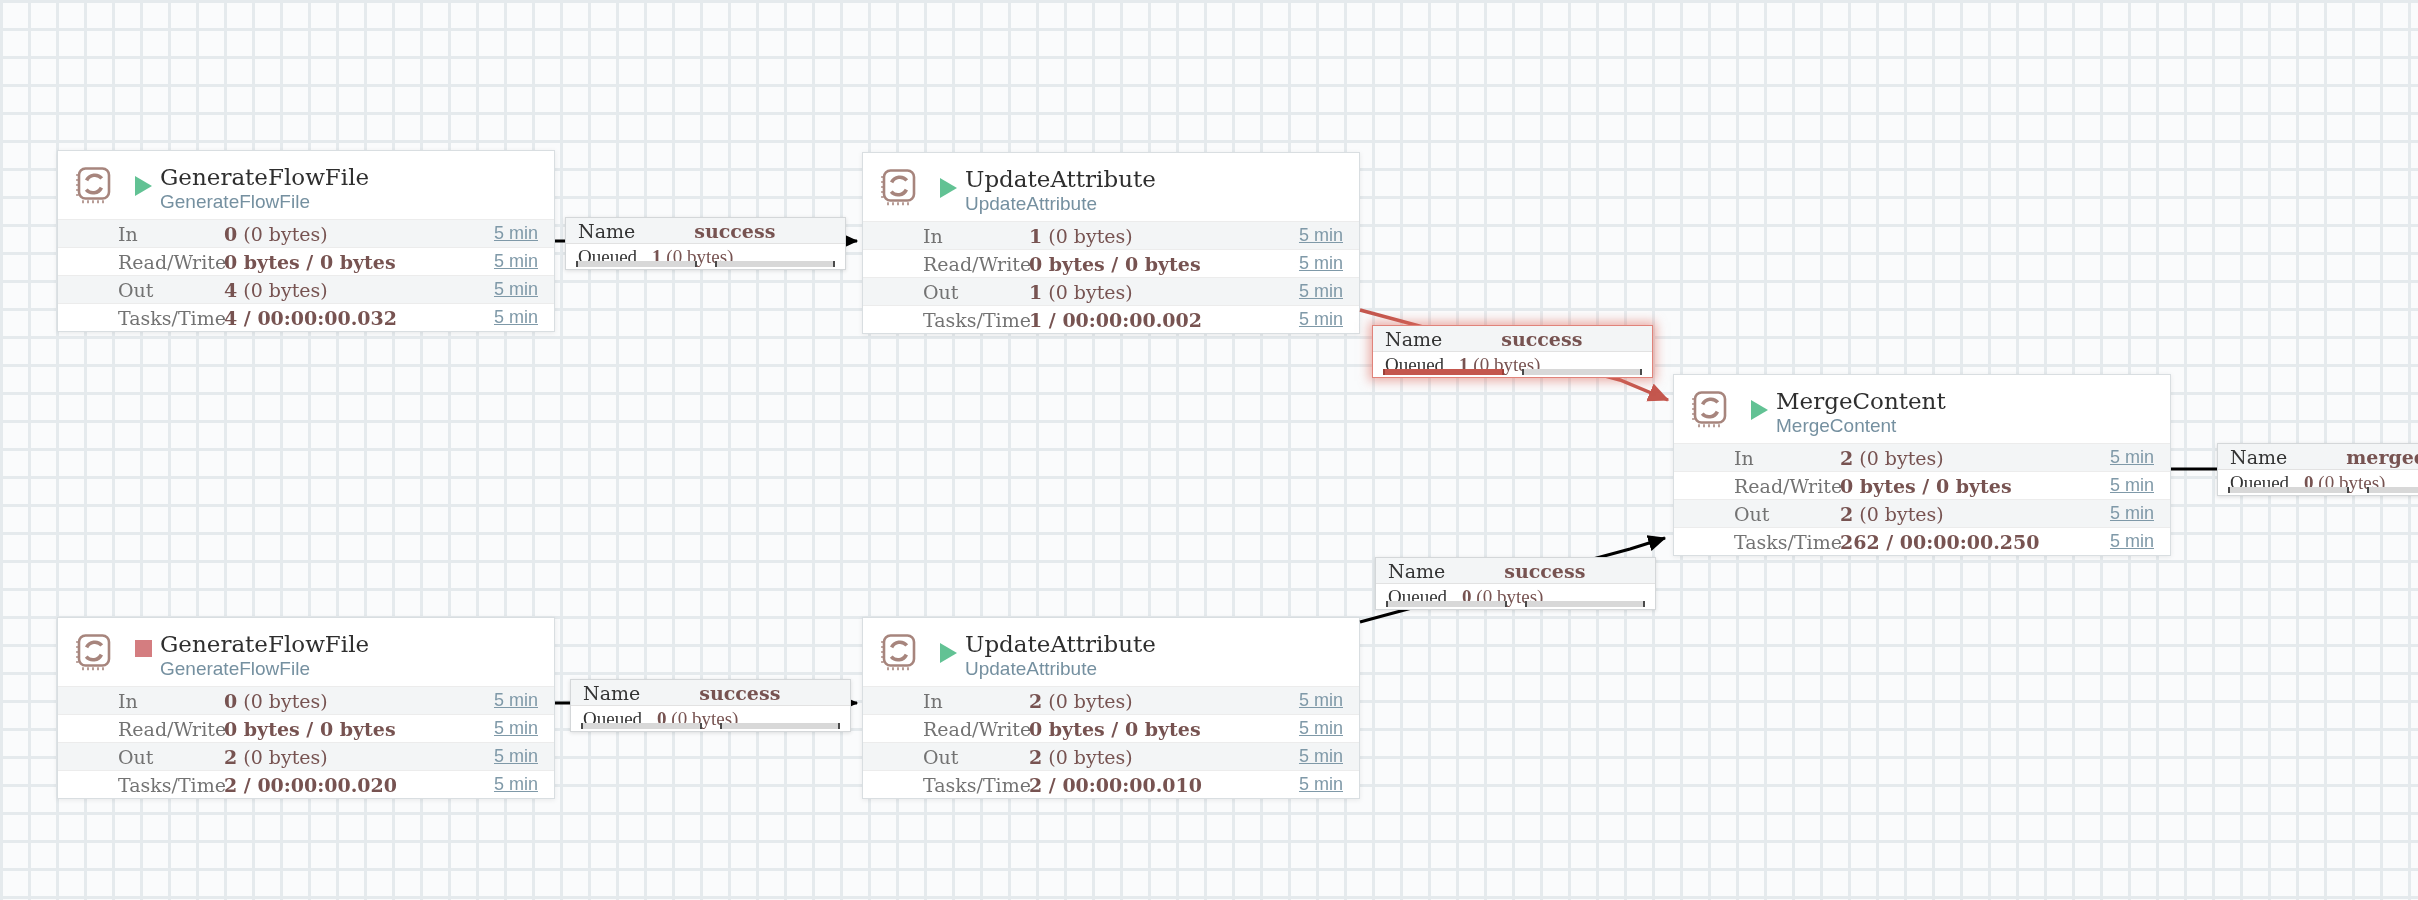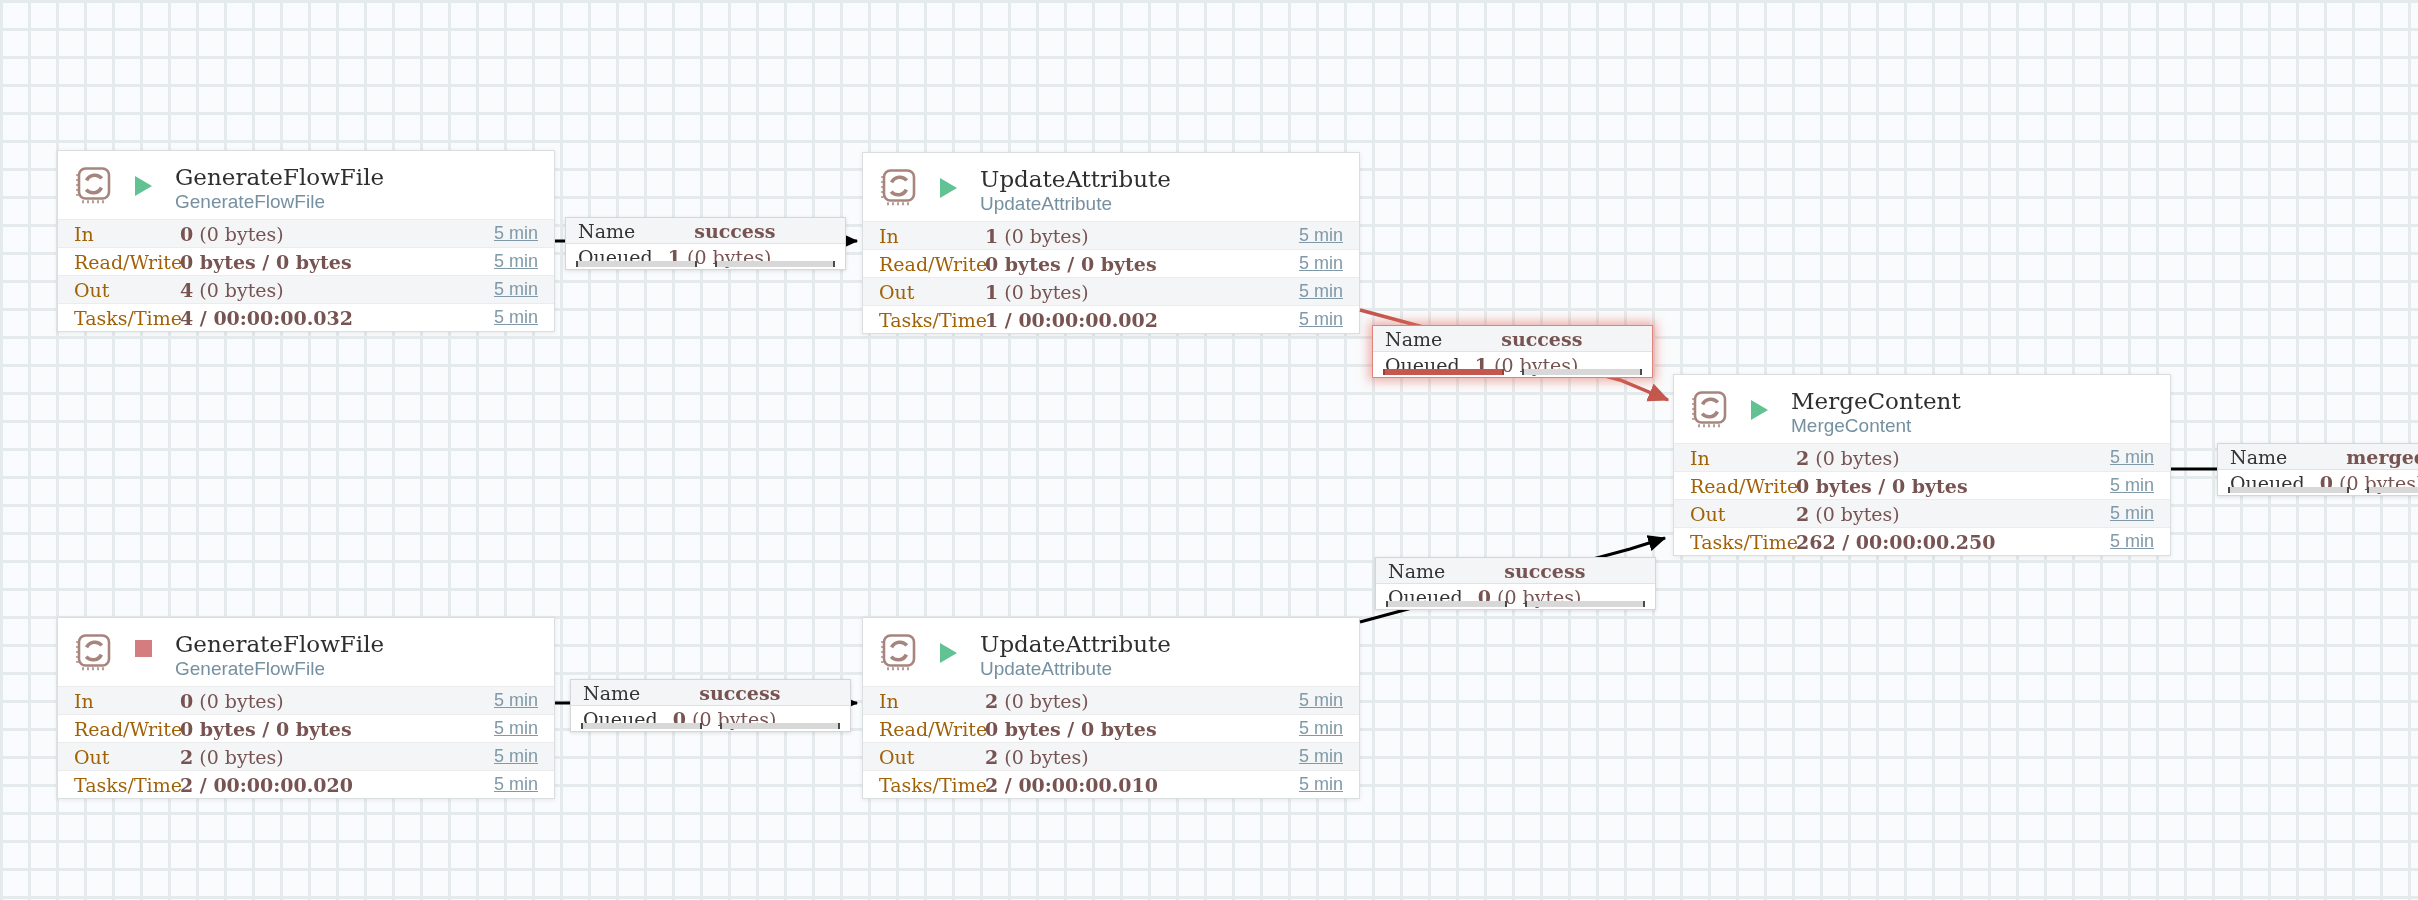--- a/index.html
+++ b/index.html
@@ -31,48 +31,48 @@
   .p2{left:862px;top:152px}
   .p3{left:1673px;top:374px}
   .p4{left:57px;top:617px}
   .p5{left:862px;top:617px}
 
   .proc-header{height:68px;display:flex;align-items:flex-start;padding:13px 16px 0;box-sizing:border-box;}
   .proc-icon{flex:none;width:40px;height:40px;margin-top:1px;}
   .run-icon{flex:none;margin:12px 0 0 21px;}
   .run-icon.play{width:0;height:0;border-left:17px solid #62c294;border-top:10px solid transparent;border-bottom:10px solid transparent;}
   .run-icon.stop{width:17px;height:17px;margin-top:9px;background:#d47d80;}
-  .titles{margin-left:23px;min-width:0;}
+  .titles{margin-left:8px;min-width:0;}
   .proc-name{font-size:23px;line-height:26px;color:#2e2e2e;white-space:nowrap;}
   .proc-type{font-family:"Liberation Sans",sans-serif;font-size:19px;line-height:23px;color:#7590a0;white-space:nowrap;}
 
   .stat-row{height:28px;display:flex;align-items:center;padding:0 16px;font-size:19px;border-top:1px solid #ececec;box-sizing:border-box;}
   .stat-row.odd{background:#f3f5f6;}
-  .s-label{flex:none;width:106px;color:#a16207;white-space:nowrap;}
+  .s-label{flex:none;width:106px;color:#737373;white-space:nowrap;margin-left:44px;}
   .s-value{flex:1;color:#775351;white-space:nowrap;}
   .s-value b{font-weight:bold;}
   .s-rest{font-weight:normal;}
   .s-time{flex:none;font-family:"Liberation Sans",sans-serif;font-size:18px;color:#7f99a8;text-decoration:underline;}
 
   
   .conn-label{
     position:absolute;width:281px;box-sizing:border-box;
     background:#fff;border:1px solid #d4d7d9;
     box-shadow:0 1px 4px rgba(0,0,0,.12);
     z-index:4;
   }
   .l1{left:565px;top:217px}
   .l2{left:1372px;top:325px;border-color:#e0837a;box-shadow:0 0 10px 3px rgba(222,107,94,.55);}
   .l3{left:1375px;top:557px}
   .l4{left:570px;top:679px}
   .l5{left:2217px;top:443px}
 
   .conn-row{display:flex;align-items:center;height:26px;padding:0 12px;font-size:19px;box-sizing:border-box;white-space:nowrap;}
   .conn-row.name{background:#f3f5f6;border-bottom:1px solid #e2e2e2;gap:44px;}
-  .conn-row.queued{height:25px;}
+  .conn-row.queued{height:25px;font-family:Liberation Serif, serif;}
   .c-key{color:#333333;margin-right:15px;}
   .c-val{color:#775351;font-weight:bold;text-align:right;}
   .c-rest{font-weight:normal;}
   .bars{position:absolute;left:10px;right:10px;bottom:2px;height:6px;display:flex;gap:18px;}
   .bar{flex:1;height:6px;background:#d8d8d8;border-left:2px solid #4a4a4a;border-right:2px solid #4a4a4a;box-sizing:border-box;}
   .l2 .bar.first{background:#c4574e;border-color:#9c3f38;}
 </style>
 </head>
 <body>
 

